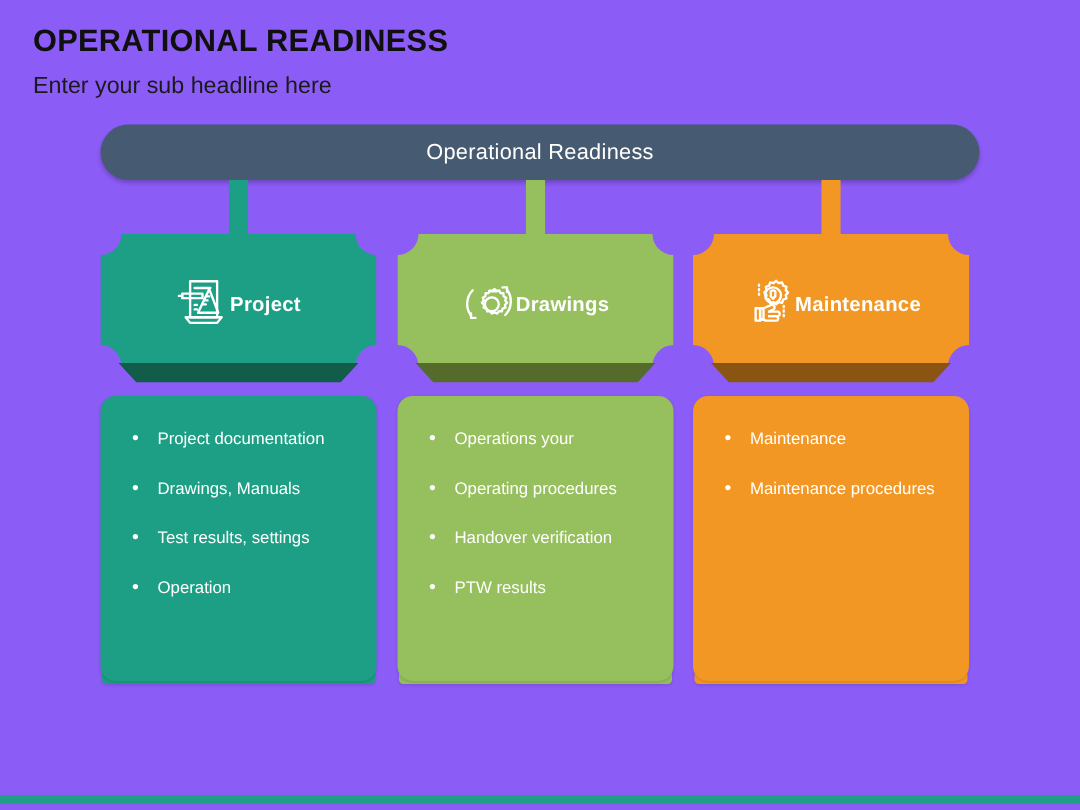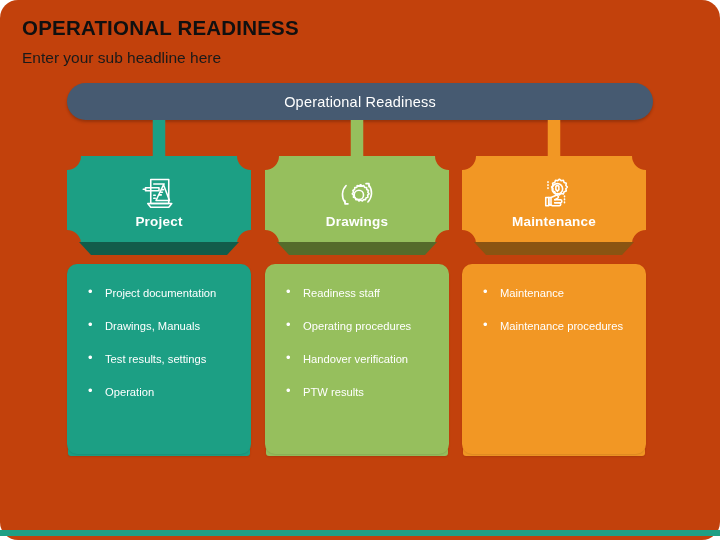--- a/index.html
+++ b/index.html
@@ -9,22 +9,21 @@
     height: 540px;
     background: #ffffff;
     font-family: "Liberation Sans", sans-serif;
     overflow: hidden;
   }
 
   #slide {
     position: relative;
     width: 720px;
     height: 540px;
-    background: #c2410c;
-    border-radius: 18px;
+    background: #8b5cf6;
   }
 
   
   #page-title {
     position: absolute;
     left: 22px;
     top: 16px;
     font-size: 20.5px;
     font-weight: bold;
     letter-spacing: 0.2px;
@@ -95,21 +94,21 @@
     justify-content: center;
   }
   .header-shape {
     position: absolute;
     inset: 0;
   }
   .header-inner {
     position: relative;
     z-index: 2;
     display: flex;
-    flex-direction: column;
+    flex-direction: row;
     align-items: center;
     justify-content: center;
     width: 100%;
     height: 100%;
     padding-top: 4px;
   }
   .card-icon {
     width: 36px;
     height: 36px;
     display: block;
@@ -265,21 +264,21 @@
         <div class="card-title">Drawings</div>
       </div>
     </div>
 
     <svg class="fold" viewBox="0 0 160 13" preserveAspectRatio="none">
       <path fill="#556b2b" d="M0,0 L160,0 L148,13 L12,13 Z"></path>
     </svg>
 
     <div class="body-card" style="background:#96bf5d">
       <ul class="bullet-list">
-        <li class="bullet-item">Readiness staff</li>
+        <li class="bullet-item">Operations your</li>
         <li class="bullet-item">Operating procedures</li>
         <li class="bullet-item">Handover verification</li>
         <li class="bullet-item">PTW results</li>
       </ul>
     </div>
 
     <div class="under-bar" style="background:#96bf5d"></div>
   </div>
 
   <div class="column col-2">

